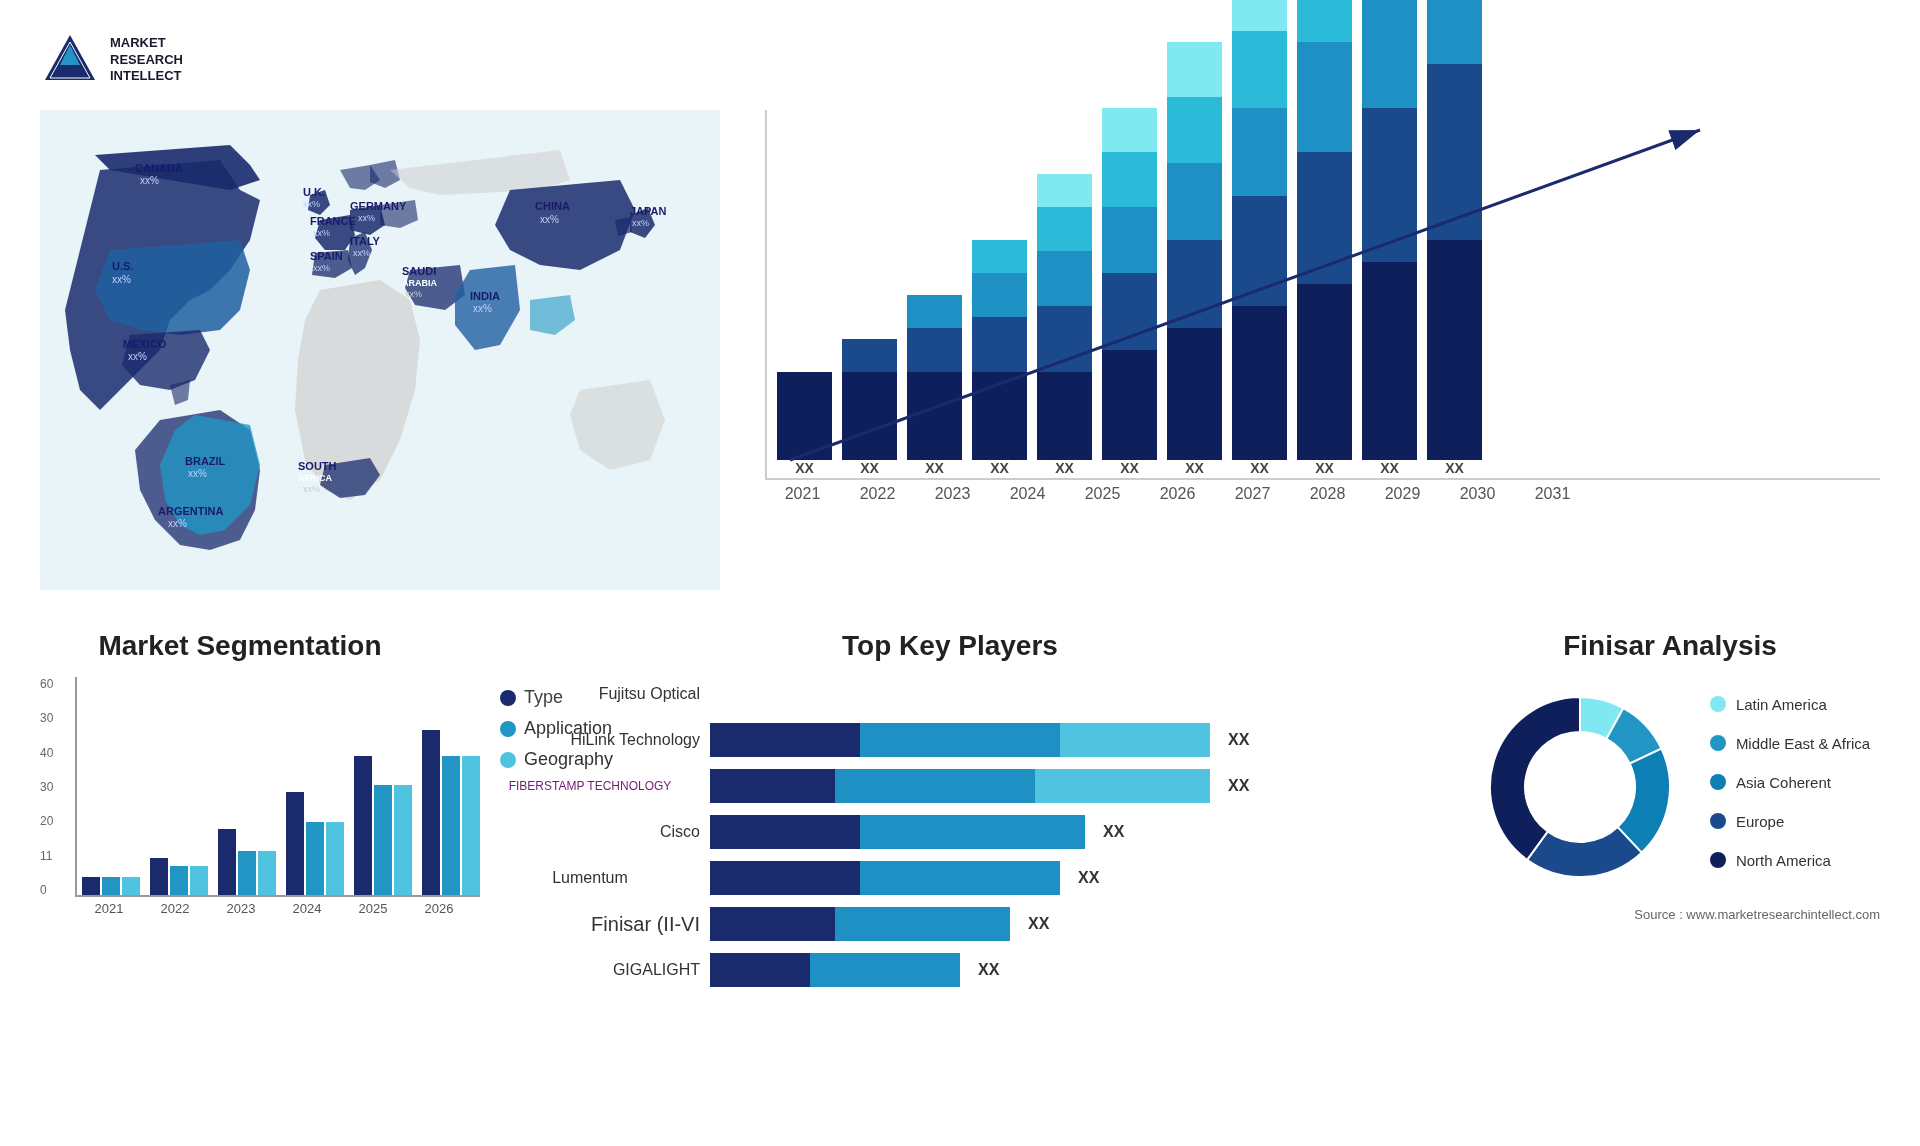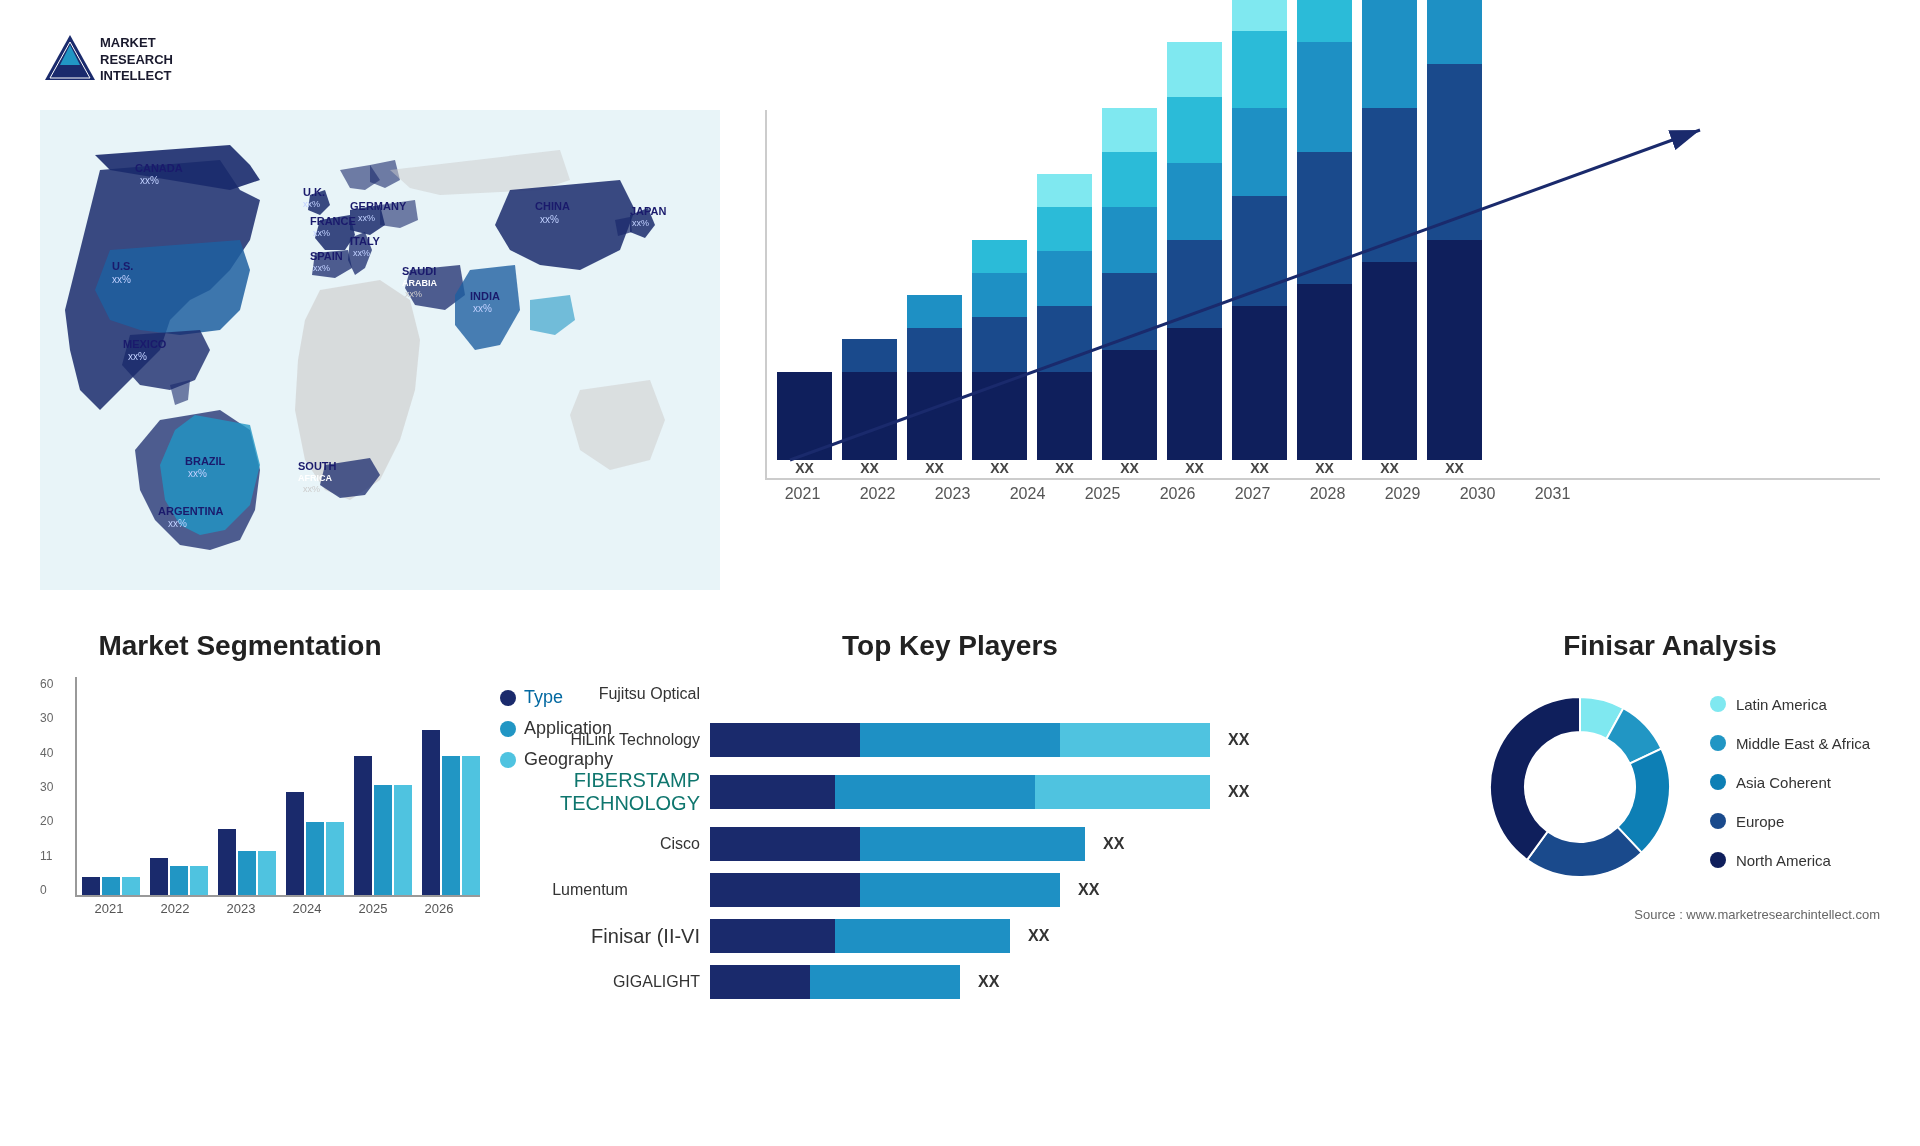--- a/index.html
+++ b/index.html
@@ -26,20 +26,21 @@
     .title {
       font-size: 42px;
       font-weight: 700;
       color: #222;
       line-height: 1.2;
       max-width: 900px;
     }
     .logo {
       display: flex;
       align-items: center;
+      gap: 10px;
     }
     .logo-icon {
       width: 60px;
       height: 60px;
     }
     .logo-text {
       font-size: 13px;
       font-weight: 700;
       color: #1a1a2e;
       line-height: 1.3;
@@ -465,21 +466,21 @@
             <div style="width: 58px; text-align: center; font-size: 13px; color: rgb(85, 85, 85);">2021</div>
                 <div style="width: 58px; text-align: center; font-size: 13px; color: rgb(85, 85, 85);">2022</div>
                 <div style="width: 58px; text-align: center; font-size: 13px; color: rgb(85, 85, 85);">2023</div>
                 <div style="width: 58px; text-align: center; font-size: 13px; color: rgb(85, 85, 85);">2024</div>
                 <div style="width: 58px; text-align: center; font-size: 13px; color: rgb(85, 85, 85);">2025</div>
                 <div style="width: 58px; text-align: center; font-size: 13px; color: rgb(85, 85, 85);">2026</div>
               </div>
           </div>
         </div>
         <div class="seg-legend" id="seg-legend-render">
-        <div style="display: flex; align-items: center; gap: 8px; margin-bottom: 10px; font-size: 18px; color: #0369a1;">
+        <div style="display: flex; align-items: center; gap: 8px; margin-bottom: 10px; font-size: 18px; color: #404040;">
               <div style="width: 16px; height: 16px; border-radius: 50%; background: rgb(26, 42, 108); flex-shrink: 0;"></div>
               <span>Type</span>
             </div>
             <div style="display: flex; align-items: center; gap: 8px; margin-bottom: 10px; font-size: 18px; color: rgb(51, 51, 51);">
               <div style="width: 16px; height: 16px; border-radius: 50%; background: rgb(33, 150, 196); flex-shrink: 0;"></div>
               <span>Application</span>
             </div>
             <div style="display: flex; align-items: center; gap: 8px; margin-bottom: 10px; font-size: 18px; color: rgb(51, 51, 51);">
               <div style="width: 16px; height: 16px; border-radius: 50%; background: rgb(79, 195, 224); flex-shrink: 0;"></div>
               <span>Geography</span>
@@ -503,21 +504,21 @@
             <div style="height: 34px; display: flex; align-items: center;">
               <div style="display: flex; height: 34px;">
                 <div style="width: 150px; height: 34px; background: rgb(26, 42, 108);"></div>
                 <div style="width: 200px; height: 34px; background: rgb(30, 144, 196);"></div>
                 <div style="width: 150px; height: 34px; background: rgb(79, 195, 224);"></div>
               </div>
             </div>
             <div style="font-size: 16px; font-weight: 700; color: rgb(51, 51, 51); margin-left: 8px;">XX</div>
           </div>
           <div style="display: flex; align-items: center; gap: 10px; margin-bottom: 12px;">
-            <div style="width: 220px; font-size: 20px; color: #0f766e; text-align: right; flex-shrink: 0;">FIBERSTAMP TECHNOLOGY</div>
+            <div style="width: 220px; font-size: 12px; color: #701a75; text-align: center; flex-shrink: 0;">FIBERSTAMP TECHNOLOGY</div>
             <div style="height: 34px; display: flex; align-items: center;">
               <div style="display: flex; height: 34px;">
                 <div style="width: 125px; height: 34px; background: rgb(26, 42, 108);"></div>
                 <div style="width: 200px; height: 34px; background: rgb(30, 144, 196);"></div>
                 <div style="width: 175px; height: 34px; background: rgb(79, 195, 224);"></div>
               </div>
             </div>
             <div style="font-size: 16px; font-weight: 700; color: rgb(51, 51, 51); margin-left: 8px;">XX</div>
           </div>
           <div style="display: flex; align-items: center; gap: 10px; margin-bottom: 12px;">

